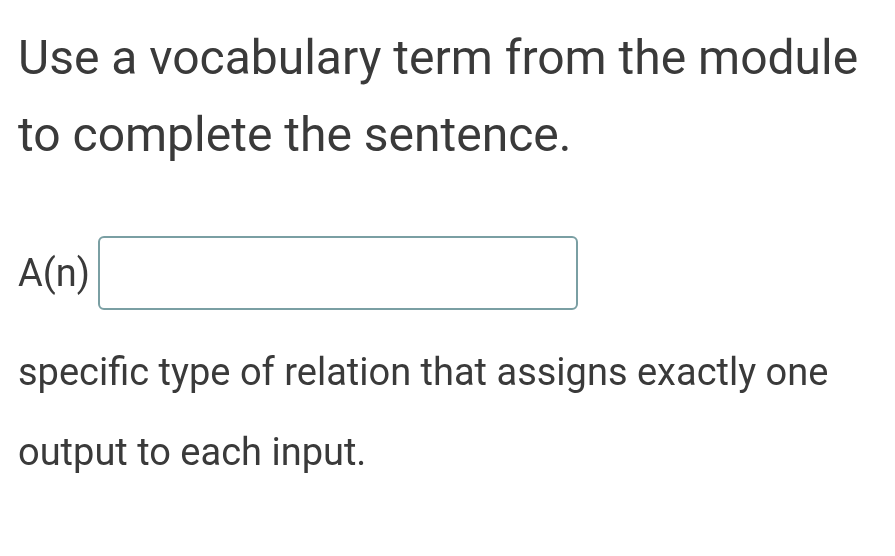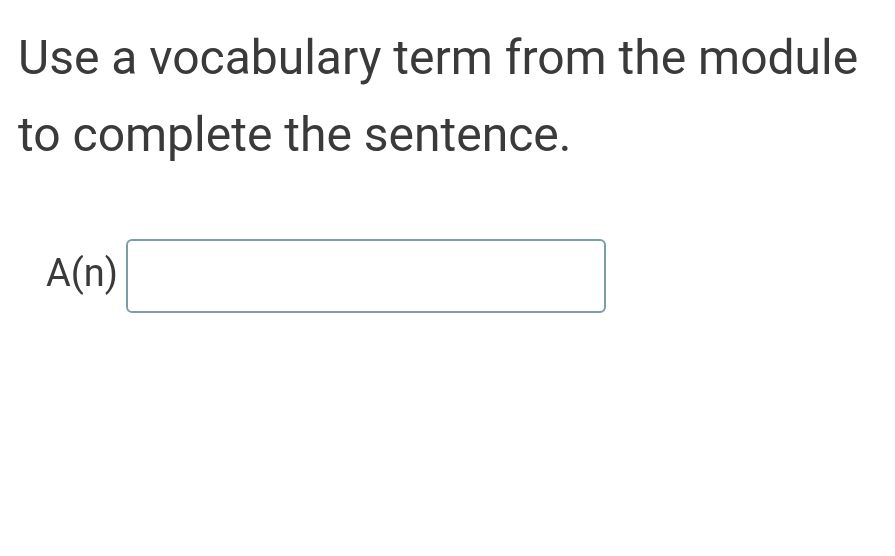--- a/index.html
+++ b/index.html
@@ -38,31 +38,31 @@
       padding: 0 12px;
       margin: 0 8px;
       font-family: inherit;
       color: #3a3a3a;
     }
     .line {
       display: block;
     }
     .input-line {
       display: flex;
-      align-items: flex-end;
+      align-items: center;
       margin-bottom: 20px;
-      margin-left: 28px;
     }
     .input-line span {
       white-space: nowrap;
     }
   </style>
 </head>
 <body>
 
 <div class="prompt">Use a vocabulary term from the module to complete the sentence.</div>
 
 <div class="sentence">
   <div class="input-line">
     <span>A(n)</span>
     <input type="text" class="answer-input" value="" style="">
   </div>
+  <span class="line">specific type of relation that assigns exactly one output to each input.</span>
 </div>
 
 </body></html>

